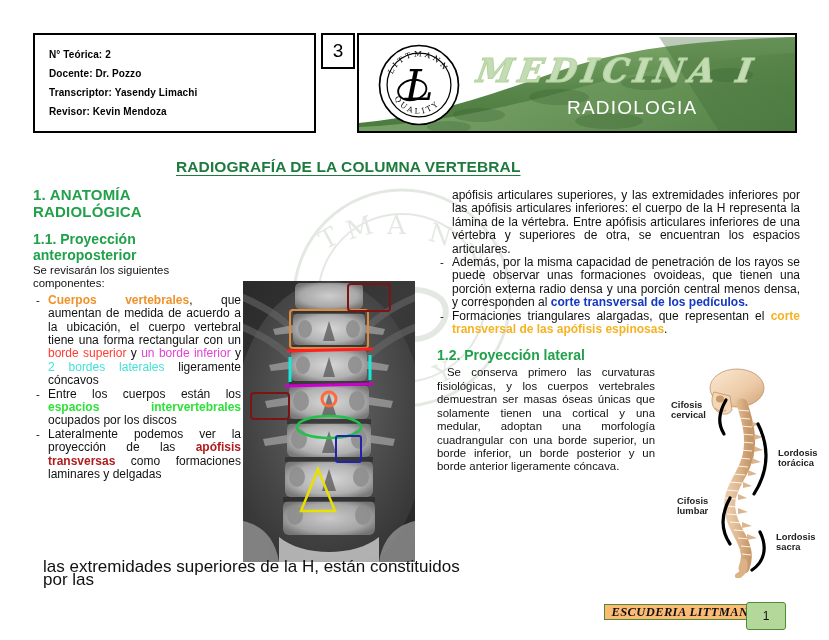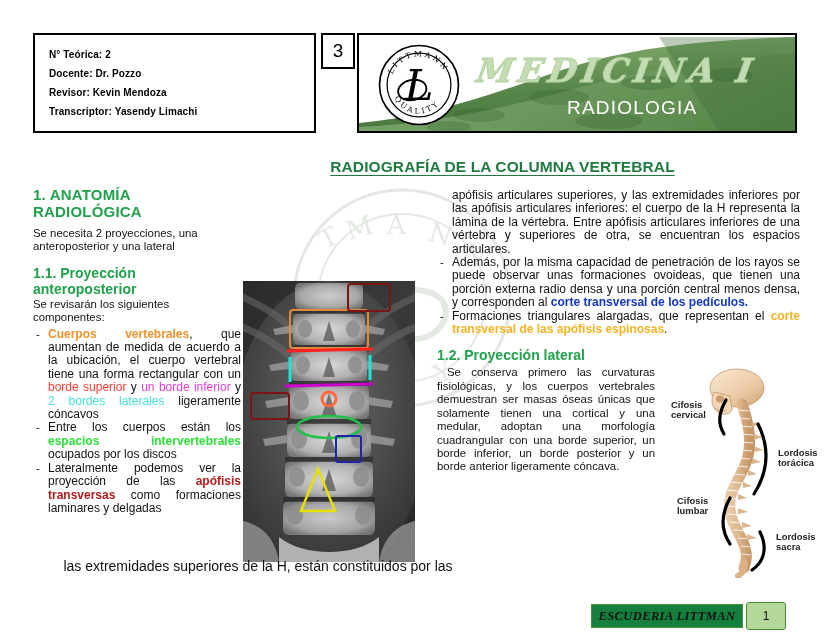--- a/index.html
+++ b/index.html
@@ -59,21 +59,21 @@
     font-size:19px;letter-spacing:1.2px;color:#ffffff;
     font-weight:500;white-space:nowrap;
   }
   .logo{
     position:absolute;left:18px;top:8px;width:84px;height:84px;
   }
   .logo svg{width:100%;height:100%;}
 
   
   .doc-title{
-    position:absolute;left:0;top:158px;width:829px;text-align:center;z-index:3;
+    position:absolute;left:0;top:158px;width:829px;text-align:left;z-index:3;
   }
   .doc-title span{
     font-size:15.5px;font-weight:bold;color:#1f7a3f;
     text-decoration:underline;text-underline-offset:3px;
     letter-spacing:.1px;
     padding-left:176px;
   }
 
   
   .col-left{position:absolute;left:33px;top:186px;width:208px;z-index:2;}
@@ -112,34 +112,34 @@
 
   
   .xray-wrap{
     position:absolute;left:243px;top:281px;width:172px;height:281px;z-index:4;
   }
   .xray-wrap svg{display:block;width:100%;height:100%;}
 
   
   .fullline{
     position:absolute;left:43px;top:560px;width:430px;
-    font-size:14px;line-height:13.4px;z-index:4;color:#111;text-align:center;
+    font-size:17px;line-height:13.4px;z-index:4;color:#111;
   }
 
   
   .spine{
     position:absolute;left:668px;top:366px;width:186px;height:212px;z-index:3;font-weight:bold;
   }
   .spine svg{width:100%;height:100%;display:block;}
 
   
   .footer{position:absolute;left:588px;top:602px;width:210px;height:28px;z-index:5;}
   .footer-bar{
-    position:absolute;left:3px;top:2px;width:152px;height:24px;
-    background:#15803d;border:1px solid #4e8b37;box-sizing:border-box;
+    position:absolute;left:16px;top:2px;width:152px;height:16px;
+    background:#fdba74;border:1px solid #4e8b37;box-sizing:border-box;
     display:flex;align-items:center;justify-content:center;
   }
   .footer-bar span{
     font-family:"Liberation Serif",serif;font-style:italic;font-weight:bold;
     font-size:12.5px;color:#111;letter-spacing:.4px;
   }
   .footer-page{
     position:absolute;left:158px;top:0px;width:40px;height:28px;
     background:#b3d89a;border:1px solid #4e8b37;box-sizing:border-box;
     display:flex;align-items:center;justify-content:center;
@@ -166,22 +166,22 @@
       </g>
       <path d="M70 180 C70 120 120 100 150 118 C172 132 150 168 118 160 C88 152 78 128 96 110" fill="none" stroke="#5a7a50" stroke-width="6" stroke-linecap="round"></path>
     </svg>
   </div>
 
   <div class="header">
 
     <div class="hdr-info">
       <div>N° Teórica: 2</div>
       <div>Docente: Dr. Pozzo</div>
+      <div>Transcriptor: Yasendy Limachi</div>
       <div>Revisor: Kevin Mendoza</div>
-      <div>Transcriptor: Yasendy Limachi</div>
     </div>
 
     <div class="hdr-num">3</div>
 
     <div class="hdr-banner">
       <div class="banner-hill">
         <svg viewBox="0 0 436 96" preserveAspectRatio="none">
           <defs>
             <linearGradient id="hillg" x1="0" y1="0" x2="0" y2="1">
               <stop offset="0%" stop-color="#7ea96a"></stop>
@@ -228,21 +228,20 @@
       </div>
     </div>
   </div>
 
   <div class="doc-title">
     <span>RADIOGRAFÍA DE LA COLUMNA VERTEBRAL</span>
   </div>
 
   <div class="col-left">
     <h2 class="sec">1.  ANATOMÍA RADIOLÓGICA</h2>
-    <p class="body">Se necesita 2 proyecciones, una anteroposterior y una lateral</p>
     <h3 class="sub">1.1. Proyección anteroposterior</h3>
     <p class="body">Se revisarán los siguientes componentes:</p>
     <ul class="dash" id="left-bullets">
         <li><span class="c-orange">Cuerpos vertebrales</span><span>, que aumentan de medida de acuerdo a la ubicación, el cuerpo vertebral tiene una forma rectangular con un </span><span class="c-red">borde superior</span><span> y </span><span class="c-magenta">un borde inferior</span><span> y </span><span class="c-cyan">2 bordes laterales</span><span> ligeramente cóncavos</span></li>
         <li><span>Entre los cuerpos están los </span><span class="c-green">espacios intervertebrales</span><span> ocupados por los discos</span></li>
         <li><span>Lateralmente podemos ver la proyección de las </span><span class="c-darkred">apófisis transversas</span><span> como formaciones laminares y delgadas</span></li>
       </ul>
   </div>
 
   <div class="col-right">

